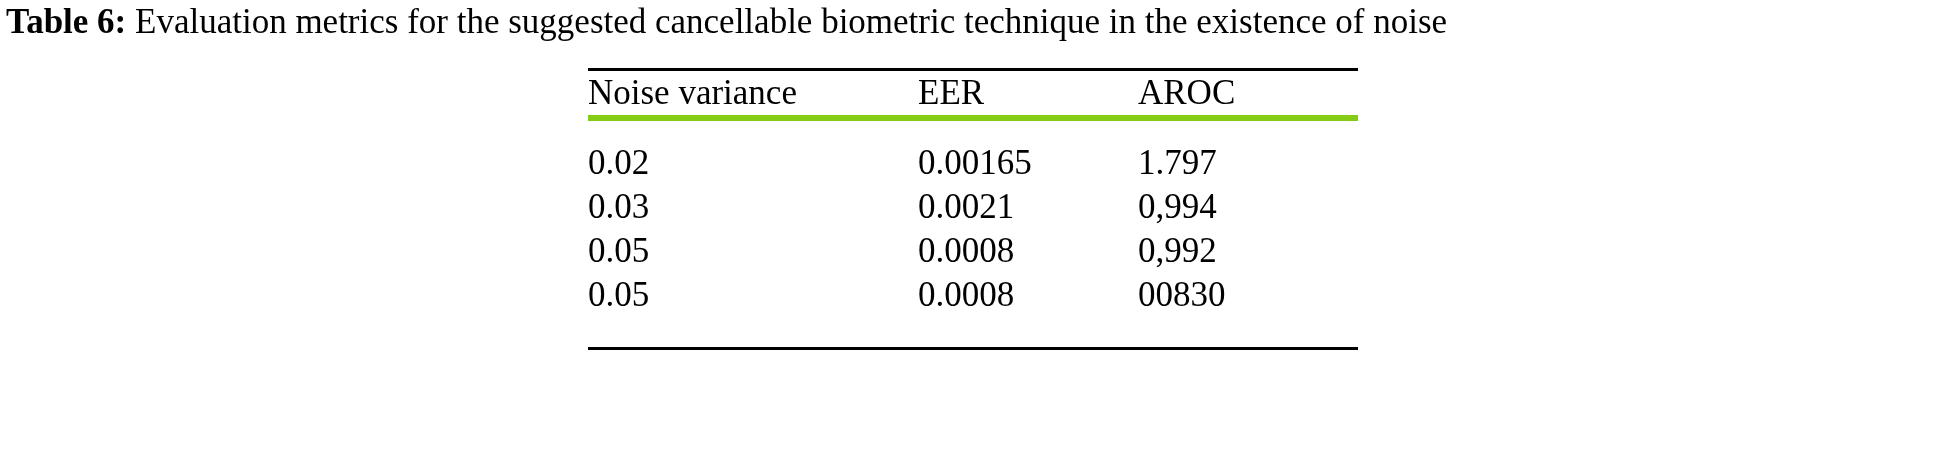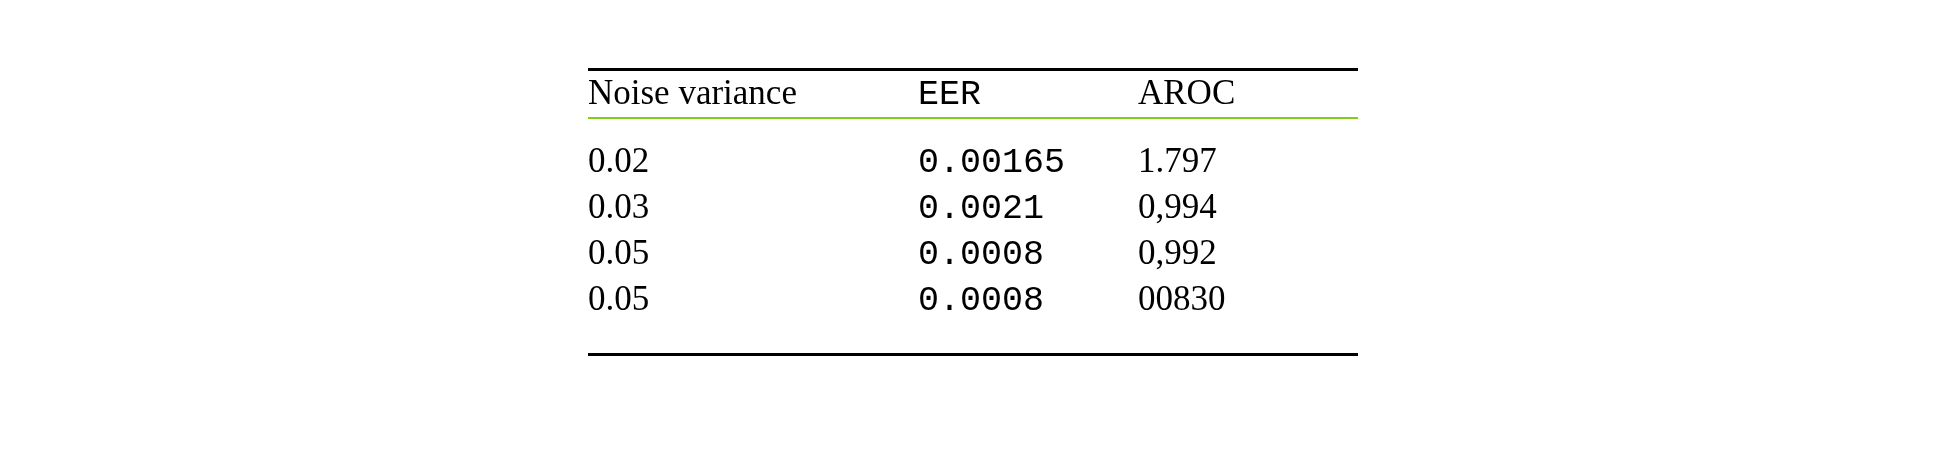--- a/index.html
+++ b/index.html
@@ -50,21 +50,21 @@
   table.data-table td {
     font-weight: normal;
     text-align: left;
     padding: 0;
     vertical-align: baseline;
   }
   .rule-top td, .rule-top th {
     border-top: 3px solid #000000;
   }
   .rule-mid td, .rule-mid th {
-    border-bottom: 2px solid #84cc16;
+    border-bottom: 6px solid #84cc16;
     margin-top: 20px;
   }
   .rule-bottom td {
     border-bottom: 3px solid #000000;
   }
   thead th {
     padding-top: 12px;
     padding-bottom: 14px;
     line-height: 44px;
   }
@@ -73,36 +73,39 @@
     padding-bottom: 8px;
     line-height: 44px;
   }
   tbody tr:first-child td {
     padding-top: 20px;
   }
   tbody tr:last-child td {
     padding-bottom: 30px;
   }
   .col-noise { width: 330px; }
-  .col-eer   { width: 220px; font-family: Liberation Mono, monospace; }
+  .col-eer   { width: 220px; }
   .col-aroc  { width: 220px; }
 
   th.col-noise { text-align: left; padding-left: 4px; }
   th.col-eer   { text-align: left; padding-left: 24px; }
   th.col-aroc  { text-align: left; padding-left: 12px; }
 
   td.col-noise { text-align: left; padding-left: 4px; }
   td.col-eer   { text-align: left; padding-left: 24px; }
   td.col-aroc  { text-align: left; padding-left: 12px; }
 </style>
 </head>
 <body>
 
 <div class="page">
 
+  <div class="caption">
+    <span class="caption-label">Table 6:</span><span class="caption-text"> Evaluation metrics for the suggested cancellable biometric technique in the existence of noise</span>
+  </div>
 
   <div class="table-wrap">
     <table class="data-table">
       <thead>
         <tr class="rule-top rule-mid">
           <th class="col-noise">Noise variance</th>
           <th class="col-eer">EER</th>
           <th class="col-aroc">AROC</th>
         </tr>
       </thead>

